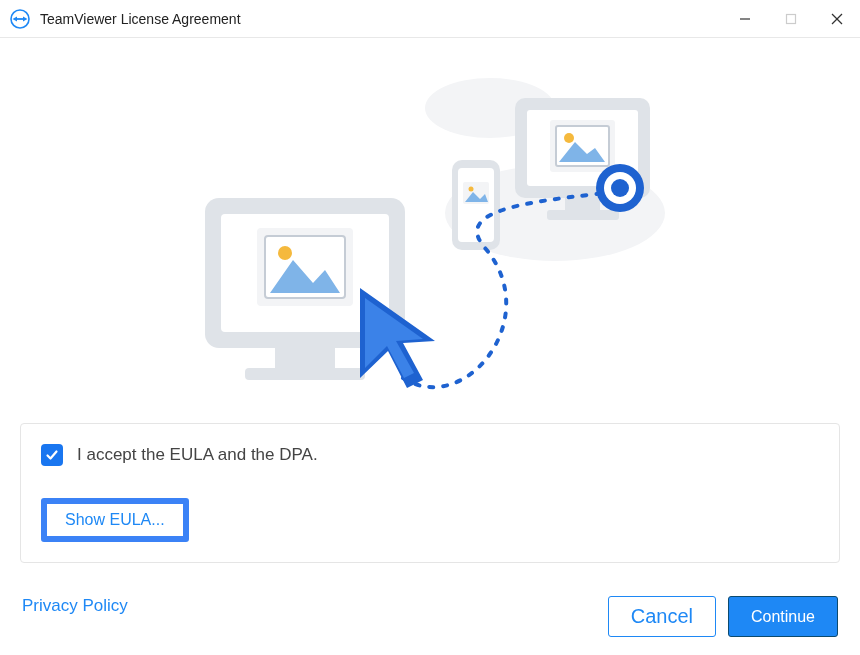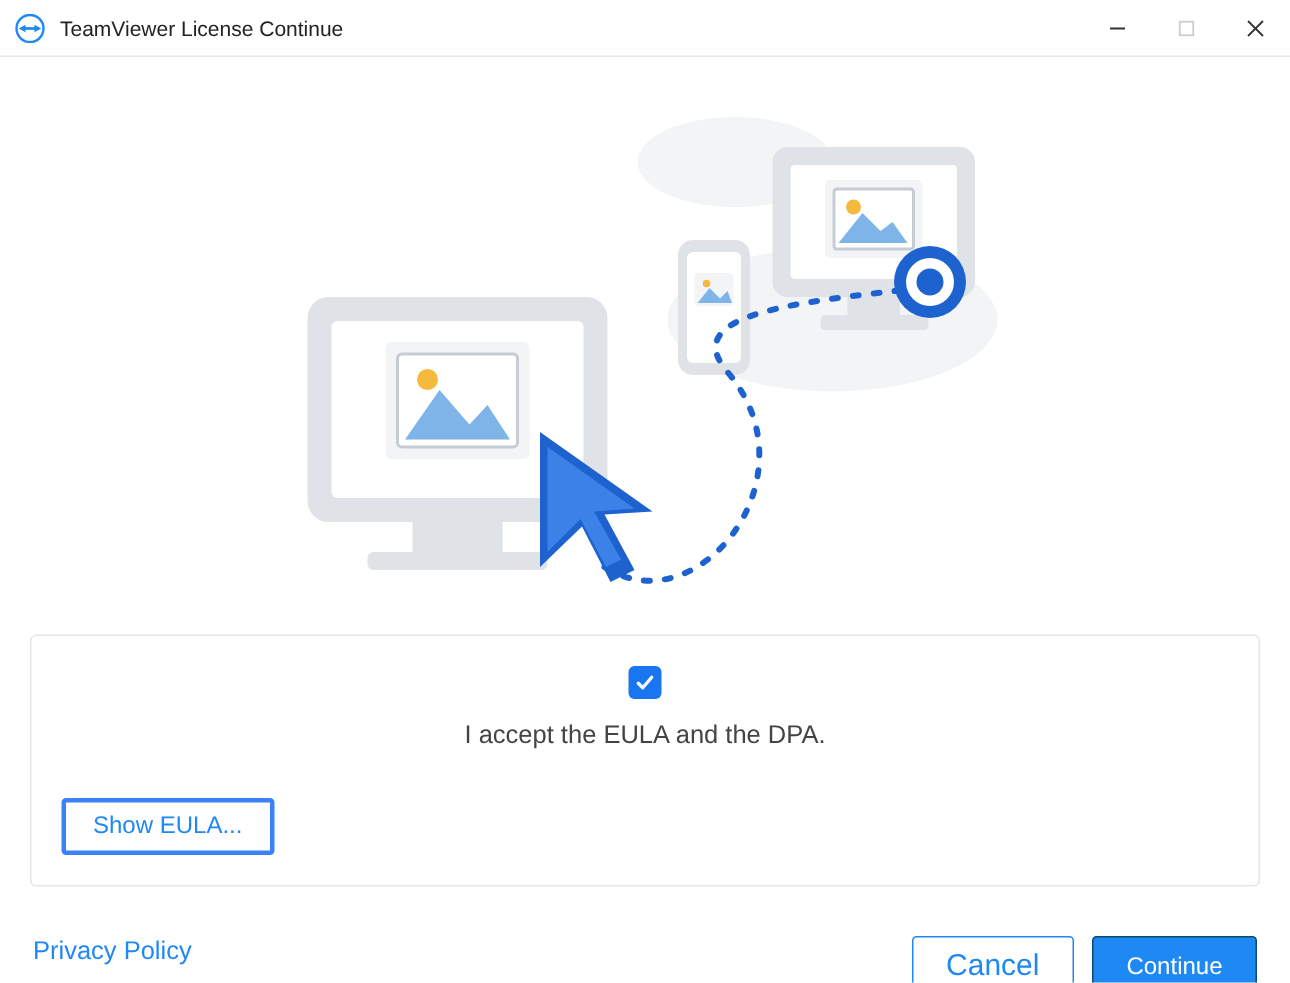--- a/index.html
+++ b/index.html
@@ -61,42 +61,41 @@
       border: 1px solid #e5e5e5;
       border-radius: 4px;
       padding: 20px 20px 20px 20px;
       background: #fff;
     }
     .accept-row {
       display: flex;
       align-items: center;
       gap: 14px;
       margin-bottom: 16px;
-      flex-direction: column;
     }
     .checkbox {
       width: 22px; height: 22px;
       background: #1976f0;
       border-radius: 4px;
       display: flex;
       align-items: center;
       justify-content: center;
       cursor: pointer;
     }
     .checkbox svg { display: block; }
     .accept-label {
       font-size: 17px;
       color: #444;
     }
     .show-buttons {
       display: flex;
       gap: 14px;
     }
     .outline-btn {
-      border: 3px solid #3b82f6;
+      border: 6px solid #3b82f6;
       background: #fff;
       color: #1e88f5;
       font-size: 16px;
       padding: 7px 18px;
       border-radius: 3px;
       cursor: pointer;
       font-family: inherit;
       margin-top: 16px;
     }
 
@@ -140,21 +139,21 @@
 
 <div class="titlebar">
   <span class="app-icon">
     <svg width="20" height="20" viewBox="0 0 20 20">
       <circle cx="10" cy="10" r="9" fill="none" stroke="#1e88f5" stroke-width="1.6"></circle>
       <polygon points="2.5,10 7,7.5 7,12.5" fill="#1e88f5"></polygon>
       <polygon points="17.5,10 13,7.5 13,12.5" fill="#1e88f5"></polygon>
       <rect x="6" y="9.1" width="8" height="1.8" fill="#1e88f5"></rect>
     </svg>
   </span>
-  <span class="title-text">TeamViewer License Continue</span>
+  <span class="title-text">TeamViewer License Agreement</span>
   <div class="win-controls">
     <div class="win-btn">
       <svg width="12" height="12" viewBox="0 0 12 12">
           <line x1="1" y1="6" x2="11" y2="6" stroke="#333" stroke-width="1.2"></line>
         </svg>
     </div>
     <div class="win-btn disabled">
       <svg width="12" height="12" viewBox="0 0 12 12">
           <rect x="1.5" y="1.5" width="9" height="9" fill="none" stroke="#ccc" stroke-width="1.2"></rect>
         </svg>

